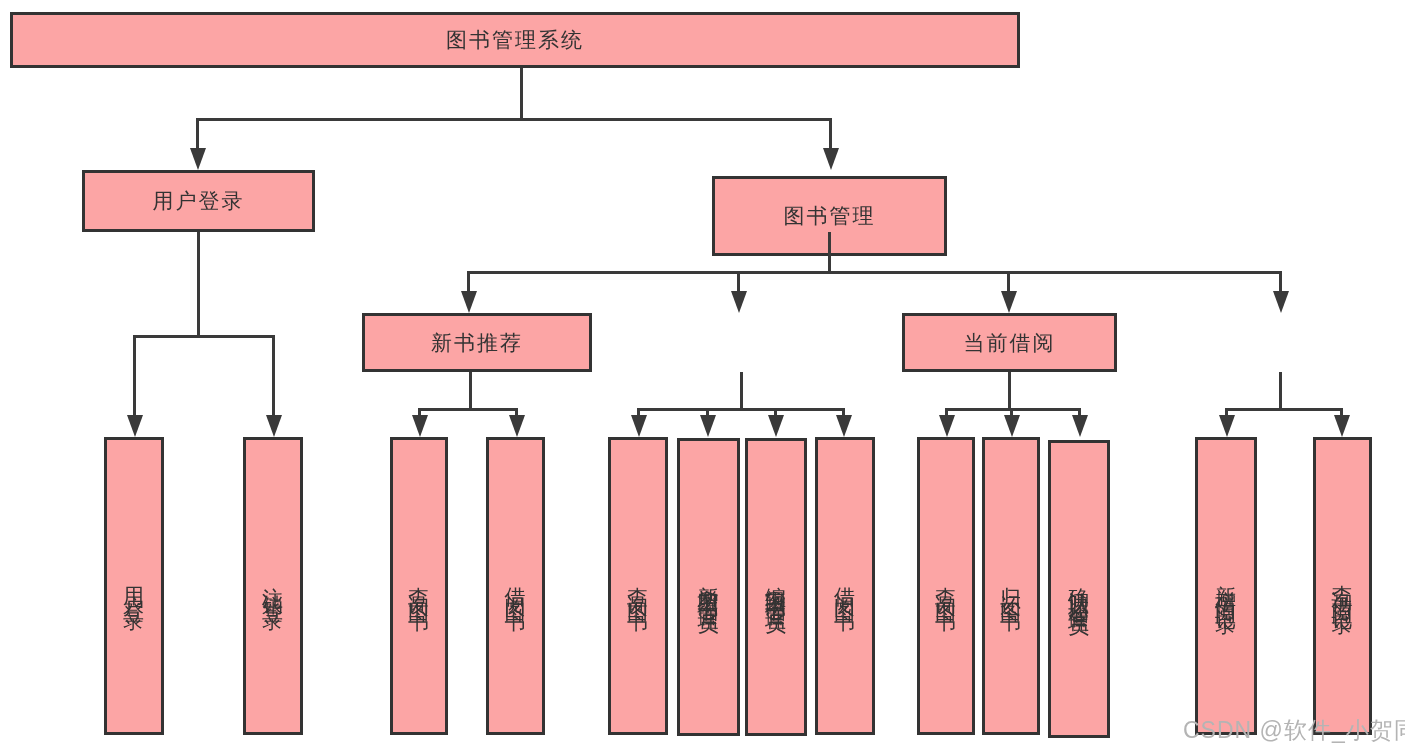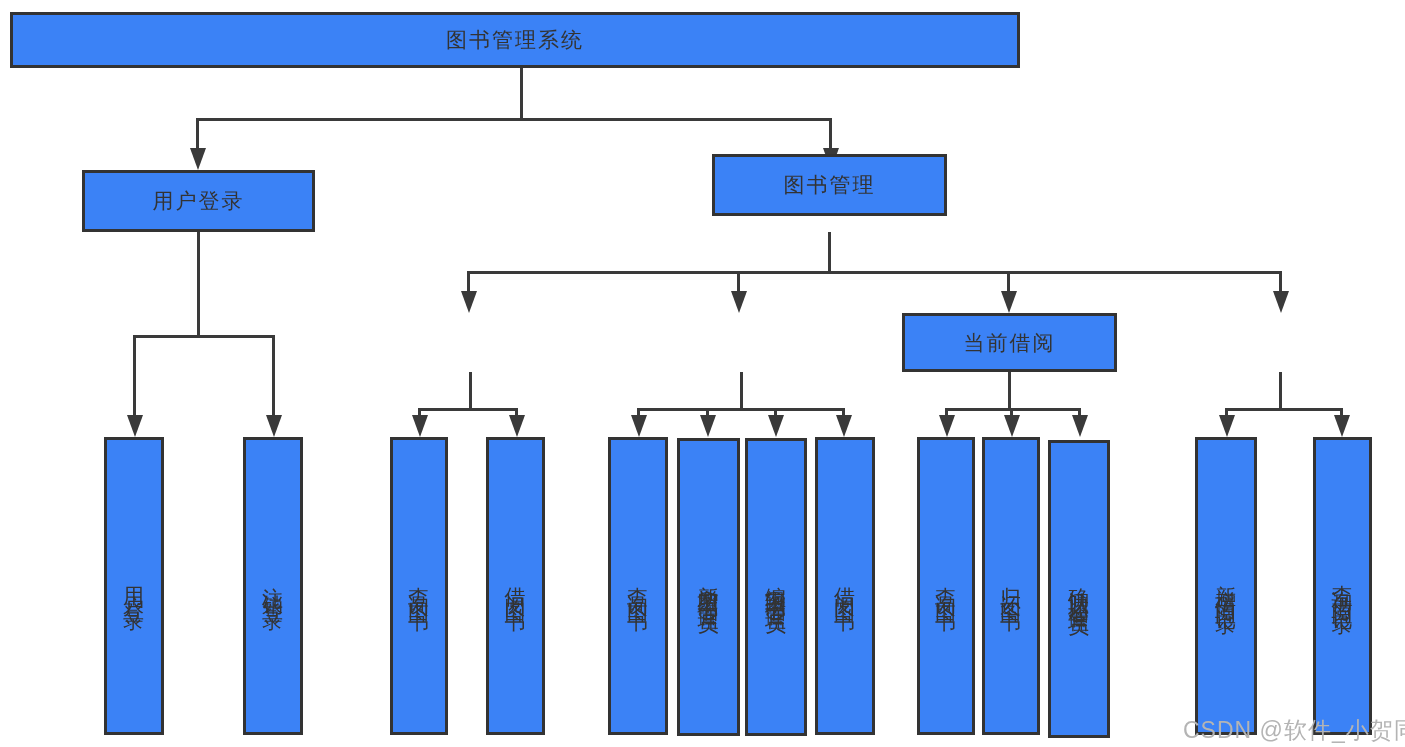--- a/index.html
+++ b/index.html
@@ -1,21 +1,21 @@
 <!DOCTYPE html>
 <html><head>
 <meta charset="utf-8">
 <style>
   html,body{margin:0;padding:0;background:#ffffff;}
   .canvas{
     position:relative;width:1405px;height:747px;background:#ffffff;overflow:hidden;
     font-family:"Liberation Sans","DejaVu Sans",sans-serif;
   }
   .box{
-    position:absolute;border:3px solid #333333;background:#3b82f6;box-sizing:border-box;
+    position:absolute;border:3px solid #333333;background:#fca5a5;box-sizing:border-box;
     display:flex;align-items:center;justify-content:center;
     color:#333333;font-size:21px;letter-spacing:2px;white-space:nowrap;
   }
   .vbox{
     writing-mode:vertical-rl;letter-spacing:8px;line-height:1;font-size:21px;
     white-space:normal;
   }
   .vline,.hline{position:absolute;background:#3a3a3a;}
   .vline{width:3px;}
   .hline{height:3px;}
@@ -37,40 +37,41 @@
   <div class="box" style="left:10px;top:12px;width:1010px;height:56px;">图书管理系统</div>
 
   <div class="vline" style="left:520px;top:68px;height:50px;"></div>
   <div class="hline" style="left:196px;top:118px;width:636px;"></div>
   <div class="vline" style="left:196px;top:118px;height:32px;"></div>
   <div class="arrow" style="left:190px;top:148px;"></div>
   <div class="vline" style="left:829px;top:118px;height:32px;"></div>
   <div class="arrow" style="left:823px;top:148px;"></div>
 
   <div class="box" style="left:82px;top:170px;width:233px;height:62px;">用户登录</div>
-  <div class="box" style="left:712px;top:154px;width:235px;height:62px;">图书管理</div>
+  <div class="box" style="left:712px;top:176px;width:235px;height:80px;">图书管理</div>
 
   <div class="vline" style="left:197px;top:232px;height:103px;"></div>
   <div class="hline" style="left:133px;top:335px;width:142px;"></div>
   <div class="vline" style="left:133px;top:335px;height:82px;"></div>
   <div class="arrow" style="left:127px;top:415px;"></div>
   <div class="vline" style="left:272px;top:335px;height:82px;"></div>
   <div class="arrow" style="left:266px;top:415px;"></div>
 
   <div class="vline" style="left:828px;top:232px;height:39px;"></div>
   <div class="hline" style="left:467px;top:271px;width:815px;"></div>
   <div class="vline" style="left:467px;top:271px;height:22px;"></div>
   <div class="arrow" style="left:461px;top:291px;"></div>
   <div class="vline" style="left:737px;top:271px;height:22px;"></div>
   <div class="arrow" style="left:731px;top:291px;"></div>
   <div class="vline" style="left:1007px;top:271px;height:22px;"></div>
   <div class="arrow" style="left:1001px;top:291px;"></div>
   <div class="vline" style="left:1279px;top:271px;height:22px;"></div>
   <div class="arrow" style="left:1273px;top:291px;"></div>
 
+  <div class="box" style="left:362px;top:313px;width:230px;height:59px;">新书推荐</div>
   <div class="box" style="left:902px;top:313px;width:215px;height:59px;text-align:center;">当前借阅</div>
 
   <div class="vline" style="left:469px;top:372px;height:36px;"></div>
   <div class="hline" style="left:418px;top:408px;width:100px;"></div>
   <div class="vline" style="left:418px;top:408px;height:10px;"></div>
   <div class="arrow" style="left:412px;top:415px;"></div>
   <div class="vline" style="left:515px;top:408px;height:10px;"></div>
   <div class="arrow" style="left:509px;top:415px;"></div>
 
   <div class="vline" style="left:740px;top:372px;height:36px;"></div>

